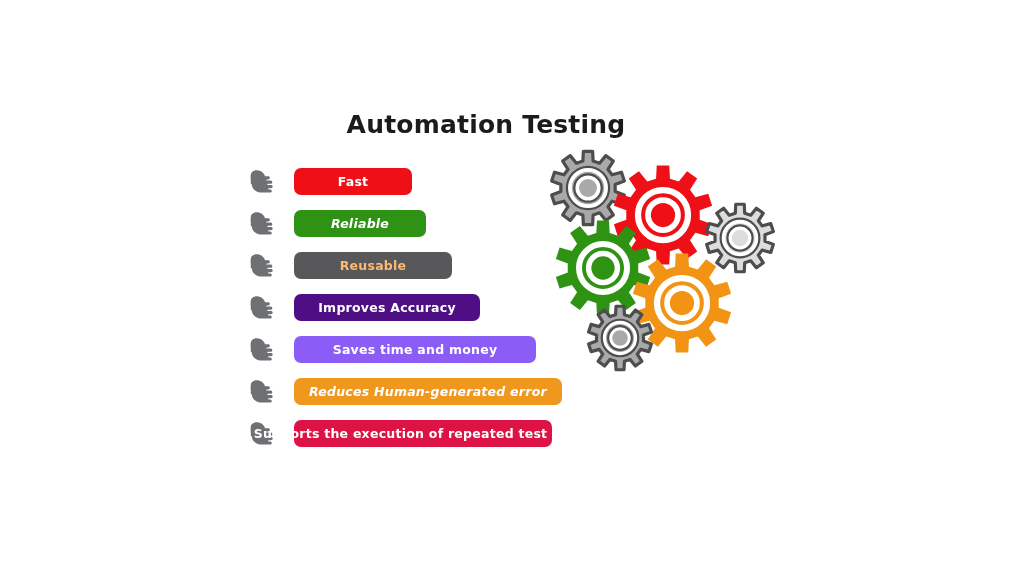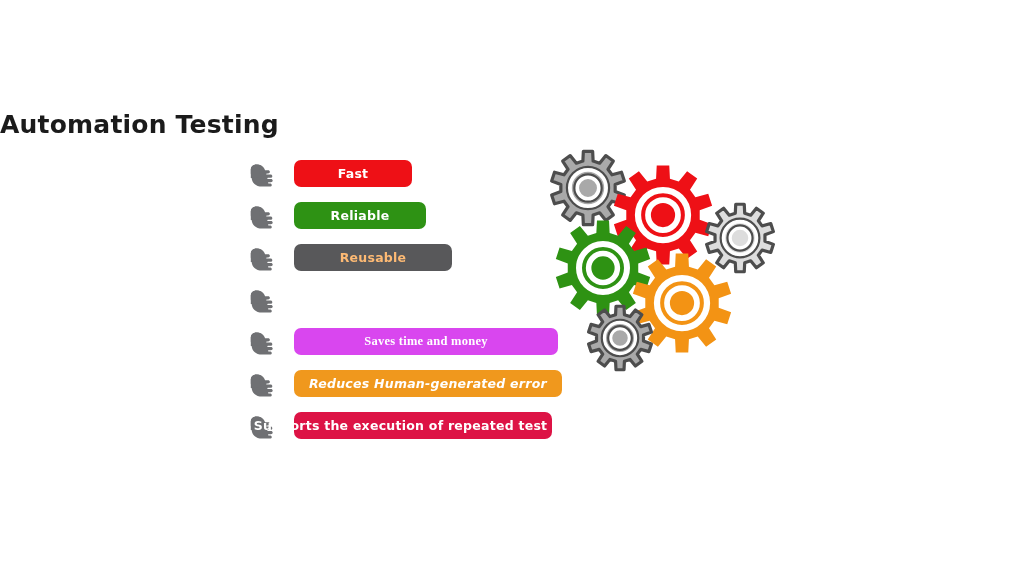--- a/index.html
+++ b/index.html
@@ -20,41 +20,42 @@
     inset: 0;
     background: #ffffff;
   }
 
   
   #title {
     position: absolute;
     left: 0;
     top: 108px;
     width: 972px;
+    text-align: center;
     font-family: "DejaVu Sans", "Liberation Sans", sans-serif;
     font-size: 25px;
     font-weight: bold;
     letter-spacing: 0.2px;
     color: #1b1b1b;
     line-height: 34px;
   }
 
   
   #benefits {
     position: absolute;
     left: 248px;
     top: 160px;
     width: 400px;
   }
 
   .benefit-row {
     position: relative;
     height: 42px;
     display: flex;
-    align-items: flex-start;
+    align-items: center;
   }
 
   .hand-icon {
     width: 36px;
     height: 30px;
     flex: 0 0 36px;
     display: block;
     margin-right: 10px;
   }
 
@@ -99,45 +100,48 @@
         </svg>
         <div class="pill" style="background: rgb(238, 16, 22); color: rgb(255, 255, 255); width: 118px;">
           <span>Fast</span>
         </div>
       </div>
       <div class="benefit-row">
         <svg class="hand-icon" viewBox="0 0 36 30">
           <path fill="#6F7073" d="M2.8 9.2C2.8 6.6 5.1 4.4 8.6 4.4c3.0 0 5.2 1.1 6.6 2.6 1.0 1.1 1.6 2.3 1.9 3.2h3.0c1.0 0 1.8.7 1.8 1.6 0 .9-.8 1.6-1.8 1.6h-1.2c-.4 0-.7.3-.7.6 0 .4.3.6.7.6h3.6c1.0 0 1.8.7 1.8 1.6 0 .9-.8 1.6-1.8 1.6h-2.5c-.4 0-.7.3-.7.6 0 .4.3.6.7.6h2.9c1.0 0 1.8.7 1.8 1.6 0 .9-.8 1.6-1.8 1.6h-2.2c-.4 0-.7.3-.7.6 0 .4.3.6.7.6h1.3c1.0 0 1.8.7 1.8 1.6 0 .9-.8 1.6-1.8 1.6h-7.9c-3.4 0-5.9-1.0-7.6-2.6-1.8-1.7-2.7-4.0-2.9-6.1H2.8z"></path>
           <path fill="#6F7073" d="M2.8 9.1c.0-2.5 2.3-4.7 5.8-4.7 2.0 0 3.6.5 4.9 1.3-1.2 1.4-1.9 3.4-1.9 5.6 0 2.0.6 3.9 1.7 5.3-1.3.9-3.0 1.4-5.0 1.4-3.4 0-5.5-2.1-5.5-4.6z"></path>
         </svg>
-        <div class="pill" style="background: rgb(46, 146, 20); color: rgb(255, 255, 255); width: 132px;">
+        <div class="pill" style="background: rgb(46, 146, 20); color: rgb(255, 255, 255); width: 132px; font-style: italic;">
           <span>Reliable</span>
         </div>
       </div>
       <div class="benefit-row">
         <svg class="hand-icon" viewBox="0 0 36 30">
           <path fill="#6F7073" d="M2.8 9.2C2.8 6.6 5.1 4.4 8.6 4.4c3.0 0 5.2 1.1 6.6 2.6 1.0 1.1 1.6 2.3 1.9 3.2h3.0c1.0 0 1.8.7 1.8 1.6 0 .9-.8 1.6-1.8 1.6h-1.2c-.4 0-.7.3-.7.6 0 .4.3.6.7.6h3.6c1.0 0 1.8.7 1.8 1.6 0 .9-.8 1.6-1.8 1.6h-2.5c-.4 0-.7.3-.7.6 0 .4.3.6.7.6h2.9c1.0 0 1.8.7 1.8 1.6 0 .9-.8 1.6-1.8 1.6h-2.2c-.4 0-.7.3-.7.6 0 .4.3.6.7.6h1.3c1.0 0 1.8.7 1.8 1.6 0 .9-.8 1.6-1.8 1.6h-7.9c-3.4 0-5.9-1.0-7.6-2.6-1.8-1.7-2.7-4.0-2.9-6.1H2.8z"></path>
           <path fill="#6F7073" d="M2.8 9.1c.0-2.5 2.3-4.7 5.8-4.7 2.0 0 3.6.5 4.9 1.3-1.2 1.4-1.9 3.4-1.9 5.6 0 2.0.6 3.9 1.7 5.3-1.3.9-3.0 1.4-5.0 1.4-3.4 0-5.5-2.1-5.5-4.6z"></path>
         </svg>
         <div class="pill" style="background: rgb(88, 88, 90); color: #fdba74; width: 158px;">
           <span>Reusable</span>
         </div>
       </div>
       <div class="benefit-row">
         <svg class="hand-icon" viewBox="0 0 36 30">
           <path fill="#6F7073" d="M2.8 9.2C2.8 6.6 5.1 4.4 8.6 4.4c3.0 0 5.2 1.1 6.6 2.6 1.0 1.1 1.6 2.3 1.9 3.2h3.0c1.0 0 1.8.7 1.8 1.6 0 .9-.8 1.6-1.8 1.6h-1.2c-.4 0-.7.3-.7.6 0 .4.3.6.7.6h3.6c1.0 0 1.8.7 1.8 1.6 0 .9-.8 1.6-1.8 1.6h-2.5c-.4 0-.7.3-.7.6 0 .4.3.6.7.6h2.9c1.0 0 1.8.7 1.8 1.6 0 .9-.8 1.6-1.8 1.6h-2.2c-.4 0-.7.3-.7.6 0 .4.3.6.7.6h1.3c1.0 0 1.8.7 1.8 1.6 0 .9-.8 1.6-1.8 1.6h-7.9c-3.4 0-5.9-1.0-7.6-2.6-1.8-1.7-2.7-4.0-2.9-6.1H2.8z"></path>
           <path fill="#6F7073" d="M2.8 9.1c.0-2.5 2.3-4.7 5.8-4.7 2.0 0 3.6.5 4.9 1.3-1.2 1.4-1.9 3.4-1.9 5.6 0 2.0.6 3.9 1.7 5.3-1.3.9-3.0 1.4-5.0 1.4-3.4 0-5.5-2.1-5.5-4.6z"></path>
         </svg>
-      </div>
-      <div class="benefit-row">
-        <svg class="hand-icon" viewBox="0 0 36 30">
-          <path fill="#6F7073" d="M2.8 9.2C2.8 6.6 5.1 4.4 8.6 4.4c3.0 0 5.2 1.1 6.6 2.6 1.0 1.1 1.6 2.3 1.9 3.2h3.0c1.0 0 1.8.7 1.8 1.6 0 .9-.8 1.6-1.8 1.6h-1.2c-.4 0-.7.3-.7.6 0 .4.3.6.7.6h3.6c1.0 0 1.8.7 1.8 1.6 0 .9-.8 1.6-1.8 1.6h-2.5c-.4 0-.7.3-.7.6 0 .4.3.6.7.6h2.9c1.0 0 1.8.7 1.8 1.6 0 .9-.8 1.6-1.8 1.6h-2.2c-.4 0-.7.3-.7.6 0 .4.3.6.7.6h1.3c1.0 0 1.8.7 1.8 1.6 0 .9-.8 1.6-1.8 1.6h-7.9c-3.4 0-5.9-1.0-7.6-2.6-1.8-1.7-2.7-4.0-2.9-6.1H2.8z"></path>
-          <path fill="#6F7073" d="M2.8 9.1c.0-2.5 2.3-4.7 5.8-4.7 2.0 0 3.6.5 4.9 1.3-1.2 1.4-1.9 3.4-1.9 5.6 0 2.0.6 3.9 1.7 5.3-1.3.9-3.0 1.4-5.0 1.4-3.4 0-5.5-2.1-5.5-4.6z"></path>
-        </svg>
-        <div class="pill" style="background: #d946ef; color: rgb(255, 255, 255); width: 264px; font-family: Liberation Serif, serif;">
+        <div class="pill" style="background: rgb(78, 15, 133); color: rgb(255, 255, 255); width: 186px;">
+          <span>Improves Accuracy</span>
+        </div>
+      </div>
+      <div class="benefit-row">
+        <svg class="hand-icon" viewBox="0 0 36 30">
+          <path fill="#6F7073" d="M2.8 9.2C2.8 6.6 5.1 4.4 8.6 4.4c3.0 0 5.2 1.1 6.6 2.6 1.0 1.1 1.6 2.3 1.9 3.2h3.0c1.0 0 1.8.7 1.8 1.6 0 .9-.8 1.6-1.8 1.6h-1.2c-.4 0-.7.3-.7.6 0 .4.3.6.7.6h3.6c1.0 0 1.8.7 1.8 1.6 0 .9-.8 1.6-1.8 1.6h-2.5c-.4 0-.7.3-.7.6 0 .4.3.6.7.6h2.9c1.0 0 1.8.7 1.8 1.6 0 .9-.8 1.6-1.8 1.6h-2.2c-.4 0-.7.3-.7.6 0 .4.3.6.7.6h1.3c1.0 0 1.8.7 1.8 1.6 0 .9-.8 1.6-1.8 1.6h-7.9c-3.4 0-5.9-1.0-7.6-2.6-1.8-1.7-2.7-4.0-2.9-6.1H2.8z"></path>
+          <path fill="#6F7073" d="M2.8 9.1c.0-2.5 2.3-4.7 5.8-4.7 2.0 0 3.6.5 4.9 1.3-1.2 1.4-1.9 3.4-1.9 5.6 0 2.0.6 3.9 1.7 5.3-1.3.9-3.0 1.4-5.0 1.4-3.4 0-5.5-2.1-5.5-4.6z"></path>
+        </svg>
+        <div class="pill" style="background: #8b5cf6; color: rgb(255, 255, 255); width: 242px;">
           <span>Saves time and money</span>
         </div>
       </div>
       <div class="benefit-row">
         <svg class="hand-icon" viewBox="0 0 36 30">
           <path fill="#6F7073" d="M2.8 9.2C2.8 6.6 5.1 4.4 8.6 4.4c3.0 0 5.2 1.1 6.6 2.6 1.0 1.1 1.6 2.3 1.9 3.2h3.0c1.0 0 1.8.7 1.8 1.6 0 .9-.8 1.6-1.8 1.6h-1.2c-.4 0-.7.3-.7.6 0 .4.3.6.7.6h3.6c1.0 0 1.8.7 1.8 1.6 0 .9-.8 1.6-1.8 1.6h-2.5c-.4 0-.7.3-.7.6 0 .4.3.6.7.6h2.9c1.0 0 1.8.7 1.8 1.6 0 .9-.8 1.6-1.8 1.6h-2.2c-.4 0-.7.3-.7.6 0 .4.3.6.7.6h1.3c1.0 0 1.8.7 1.8 1.6 0 .9-.8 1.6-1.8 1.6h-7.9c-3.4 0-5.9-1.0-7.6-2.6-1.8-1.7-2.7-4.0-2.9-6.1H2.8z"></path>
           <path fill="#6F7073" d="M2.8 9.1c.0-2.5 2.3-4.7 5.8-4.7 2.0 0 3.6.5 4.9 1.3-1.2 1.4-1.9 3.4-1.9 5.6 0 2.0.6 3.9 1.7 5.3-1.3.9-3.0 1.4-5.0 1.4-3.4 0-5.5-2.1-5.5-4.6z"></path>
         </svg>
         <div class="pill" style="background: rgb(240, 152, 29); color: rgb(255, 255, 255); width: 268px; font-style: italic;">
           <span>Reduces Human-generated error</span>

